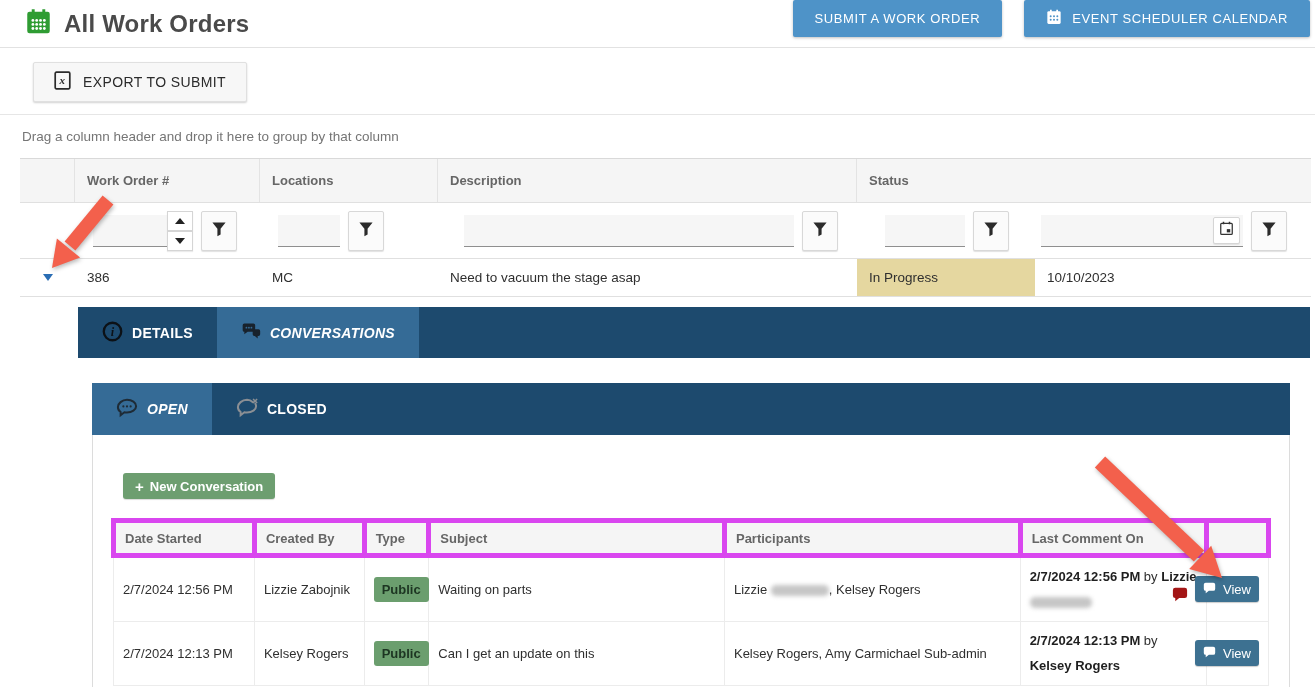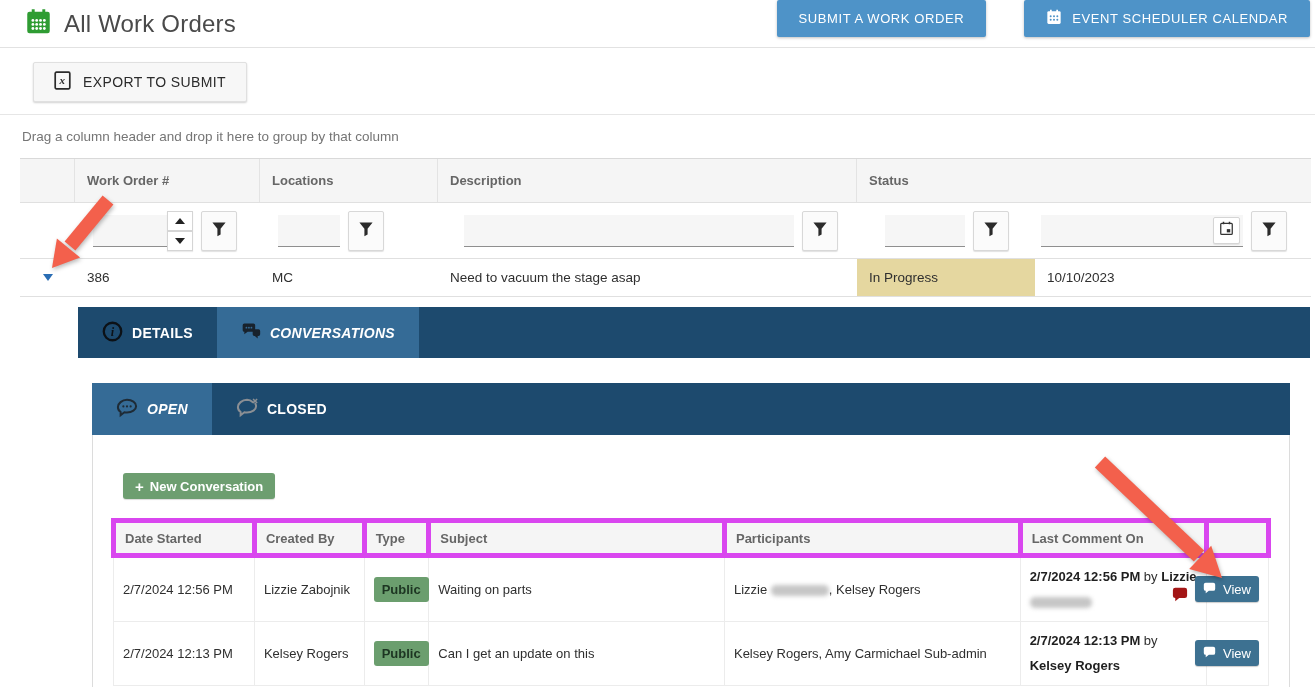--- a/index.html
+++ b/index.html
@@ -4,22 +4,22 @@
 <style>
   * { margin:0; padding:0; box-sizing:border-box; }
   body {
     width:1315px; height:687px; overflow:hidden; position:relative;
     background:#fff; font-family:"Liberation Sans","DejaVu Sans",sans-serif;
     color:#333;
   }
   
   .page-header { height:48px; border-bottom:1px solid #e2e2e2; display:flex; align-items:flex-start; position:relative; }
   .title-wrap { display:flex; align-items:center; gap:12px; margin:8px 0 0 25px; }
-  .page-title { font-size:24px; font-weight:400; color:#4a4a4a; letter-spacing:.2px;text-align:center; }
-  .hdr-btns { position:absolute; right:5px; top:0; display:flex; gap:38px; }
+  .page-title { font-size:24px; font-weight:700; color:#4a4a4a; letter-spacing:.2px;text-align:center; }
+  .hdr-btns { position:absolute; right:5px; top:0; display:flex; gap:22px; }
   .blue-btn {
     background:#4e93c8; color:#fff; border:none; height:37px; padding:0 22px;
     font-size:13px; font-weight:500; letter-spacing:.6px; border-radius:2px;
     box-shadow:0 1px 3px rgba(0,0,0,.25); cursor:pointer; display:flex; align-items:center; gap:10px;
     font-family:inherit;
   }
   
   .export-bar { padding:14px 0 12px 33px; border-bottom:1px solid #e6e6e6; }
   .export-btn {
     background:#f7f7f7; border:1px solid #e0e0e0; border-radius:2px; height:40px;

